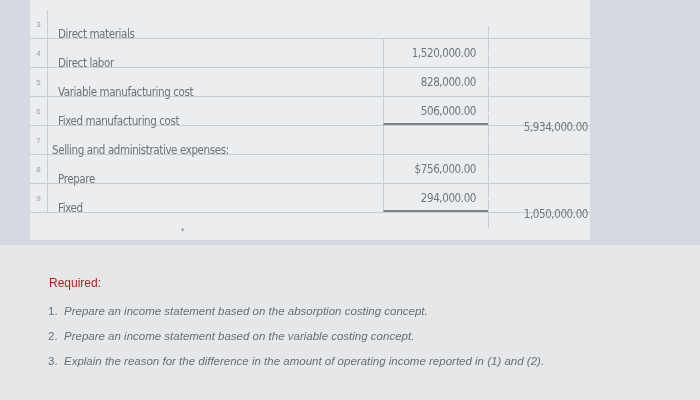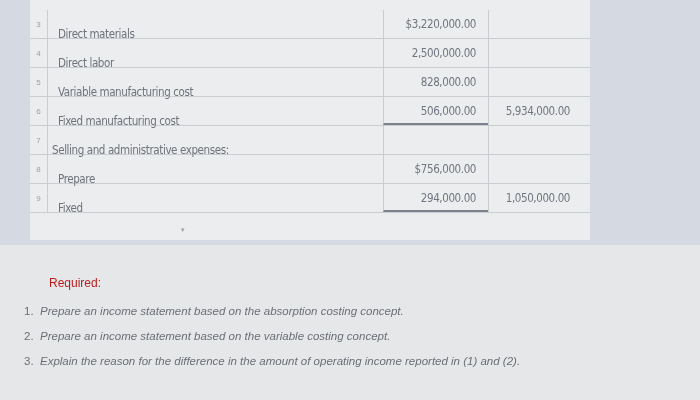--- a/index.html
+++ b/index.html
@@ -36,56 +36,55 @@
   .label.outdent { left:22px; }
   .amt {
     position:absolute; left:353px; top:0; width:105px; height:100%;
     border-left:1px solid #c9ccd0; box-sizing:border-box;
     text-align:right; padding-right:12px;
     font-family:"DejaVu Sans Condensed","DejaVu Sans", sans-serif;
     font-size:11.5px; color:#707680; line-height:29px; letter-spacing:-0.4px;
   }
   .amt.ul { border-bottom:2px solid #7c828b;text-align:right; }
   .tot {
-    position:absolute; left:458px; top:0; width:102px; height:100%;
+    position:absolute; left:458px; top:16px; width:102px; height:100%;
     border-left:1px solid #c9ccd0; box-sizing:border-box;
-    text-align:right; padding-right:20px;
+    text-align:right; padding-right:2px;
     font-family:"DejaVu Sans Condensed","DejaVu Sans", sans-serif;
     font-size:11.5px; color:#707680; line-height:29px; letter-spacing:-0.4px;
   }
   .scroll-marker {
     position:absolute; left:181px; top:226px; font-size:7px; color:#9aa0a7;
   }
   .required {
     position:absolute; left:49px; top:276px;
     font-size:12px; font-weight:normal; color:#b91c1c;
   }
-  .req-list { position:absolute; left:24px; top:299px; margin:0; padding:0; list-style:none; }
+  .req-list { position:absolute; left:48px; top:299px; margin:0; padding:0; list-style:none; }
   .req-item {
     height:25px; line-height:25px; font-size:11.5px; color:#6a6f77; white-space:nowrap;
   }
   .req-num { display:inline-block; width:16px; font-style:normal; }
   .req-text { font-style:italic; }
 </style>
 </head>
 <body>
 
 <div class="bg-top"></div>
 <div class="sheet"></div>
 
 <div class="row" style="top:10px">
   <div class="rownum">3</div>
   <div class="label">Direct materials</div>
-  <div class="amt">$3,220,000.00</div>
   <div class="tot"></div>
 </div>
 <div class="row" style="top:39px">
   <div class="rownum">4</div>
   <div class="label">Direct labor</div>
-  <div class="amt">2,500,000.00</div>
+  <div class="amt">1,520,000.00</div>
   <div class="tot"></div>
 </div>
 <div class="row" style="top:68px">
   <div class="rownum">5</div>
   <div class="label">Variable manufacturing cost</div>
   <div class="amt">828,000.00</div>
   <div class="tot"></div>
 </div>
 <div class="row" style="top:97px">
   <div class="rownum">6</div>

